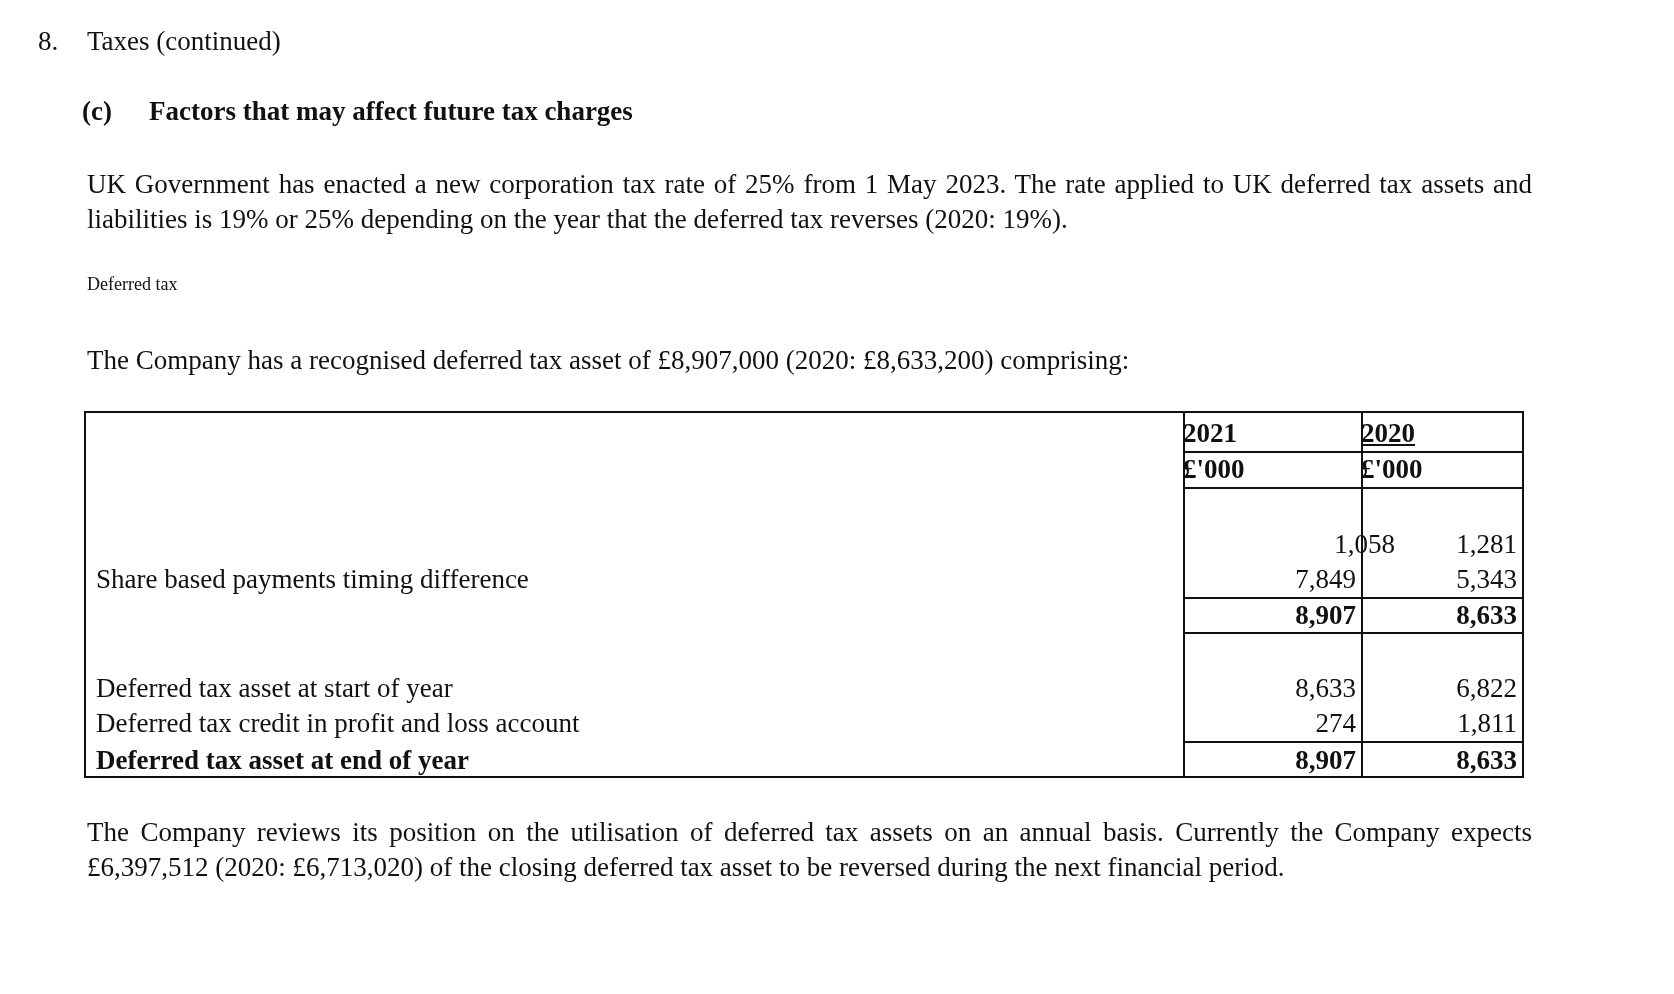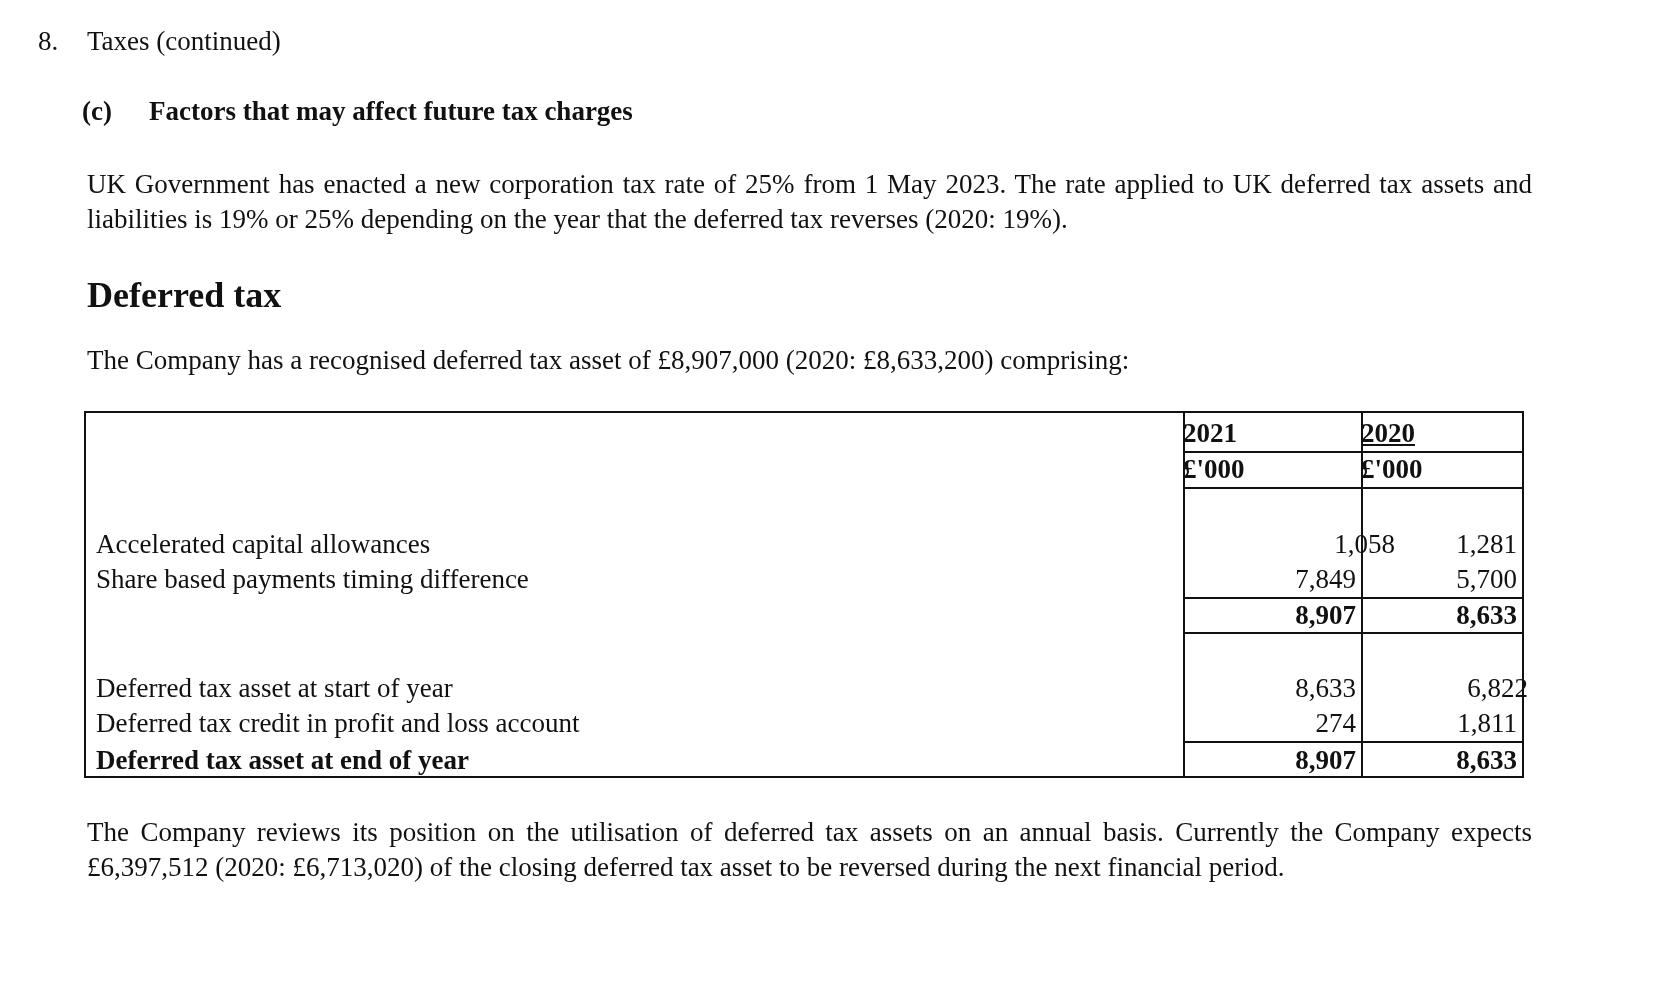--- a/index.html
+++ b/index.html
@@ -7,21 +7,21 @@
     width: 1674px; height: 994px; position: relative; overflow: hidden;
     font-family: "Liberation Serif", "DejaVu Serif", serif; color: #111;
   }
   .abs { position: absolute; }
   .h1 { left: 38px; top: 26px; font-size: 27px; font-weight: normal; white-space: nowrap; }
   .h1 .num { display: inline-block; width: 49px; }
   .h2 { left: 82px; top: 96px; font-size: 27px; font-weight: bold; white-space: nowrap; }
   .h2 .num { display: inline-block; width: 67px; }
   .para { left: 87px; width: 1445px; font-size: 27px; line-height: 35px; text-align: justify; }
   .p1 { top: 167px; }
-  .h3 { left: 87px; top: 274px; font-size: 36px; font-weight: bold; }
+  .h3 { left: 87px; top: 274px; font-size: 18px; font-weight: normal; }
   .p2 { top: 343px; white-space: nowrap; }
   .p3 { top: 815px; }
 
   .tbl { left: 84px; top: 411px; width: 1440px; height: 367px; border: 2px solid #111; box-sizing: border-box; }
   .col { position: absolute; top: -2px; height: 367px; border-left: 2px solid #111; box-sizing: border-box; }
   .col1 { left: 1097px; width: 180px; }
   .col2 { left: 1275px; width: 163px; }
   .hline { position: absolute; height: 2px; background: #111; }
   .cell { position: absolute; font-size: 27px; white-space: nowrap; line-height: 34px; }
   .hdr { font-weight: bold; text-align: left; }
@@ -56,34 +56,33 @@
   <div class="hline" style="left:1097px; width:341px; top:184px;"></div>
   <div class="hline" style="left:1097px; width:341px; top:219px;"></div>
 
   <div class="hline" style="left:1097px; width:341px; top:328px;"></div>
 
   <div class="cell hdr" style="left:1097px; width:180px; top:3px;">2021</div>
   <div class="cell hdr" style="left:1275px; width:163px; top:3px;text-decoration:underline;">2020</div>
   <div class="cell hdr" style="left:1097px; width:180px; top:39px;">£'000</div>
   <div class="cell hdr" style="left:1275px; width:163px; top:39px;">£'000</div>
 
-  <div class="cell lbl" style="top:114px;">Accelerated capital allowances</div>
   <div class="cell num-r" style="left:1097px; width:173px; top:114px;padding-left:39px;">1,058</div>
   <div class="cell num-r" style="left:1275px; width:156px; top:114px;">1,281</div>
 
   <div class="cell lbl" style="top:149px;">Share based payments timing difference</div>
   <div class="cell num-r" style="left:1097px; width:173px; top:149px;">7,849</div>
-  <div class="cell num-r" style="left:1275px; width:156px; top:149px;">5,700</div>
+  <div class="cell num-r" style="left:1275px; width:156px; top:149px;">5,343</div>
 
   <div class="cell num-r bold" style="left:1097px; width:173px; top:185px;">8,907</div>
   <div class="cell num-r bold" style="left:1275px; width:156px; top:185px;">8,633</div>
 
   <div class="cell lbl" style="top:258px;">Deferred tax asset at start of year</div>
   <div class="cell num-r" style="left:1097px; width:173px; top:258px;">8,633</div>
-  <div class="cell num-r" style="left:1275px; width:156px; top:258px;margin-left:11px;">6,822</div>
+  <div class="cell num-r" style="left:1275px; width:156px; top:258px;">6,822</div>
 
   <div class="cell lbl" style="top:293px;">Deferred tax credit in profit and loss account</div>
   <div class="cell num-r" style="left:1097px; width:173px; top:293px;">274</div>
   <div class="cell num-r" style="left:1275px; width:156px; top:293px;">1,811</div>
 
   <div class="cell lbl bold" style="top:330px;">Deferred tax asset at end of year</div>
   <div class="cell num-r bold" style="left:1097px; width:173px; top:330px;">8,907</div>
   <div class="cell num-r bold" style="left:1275px; width:156px; top:330px;">8,633</div>
 </div>
 

